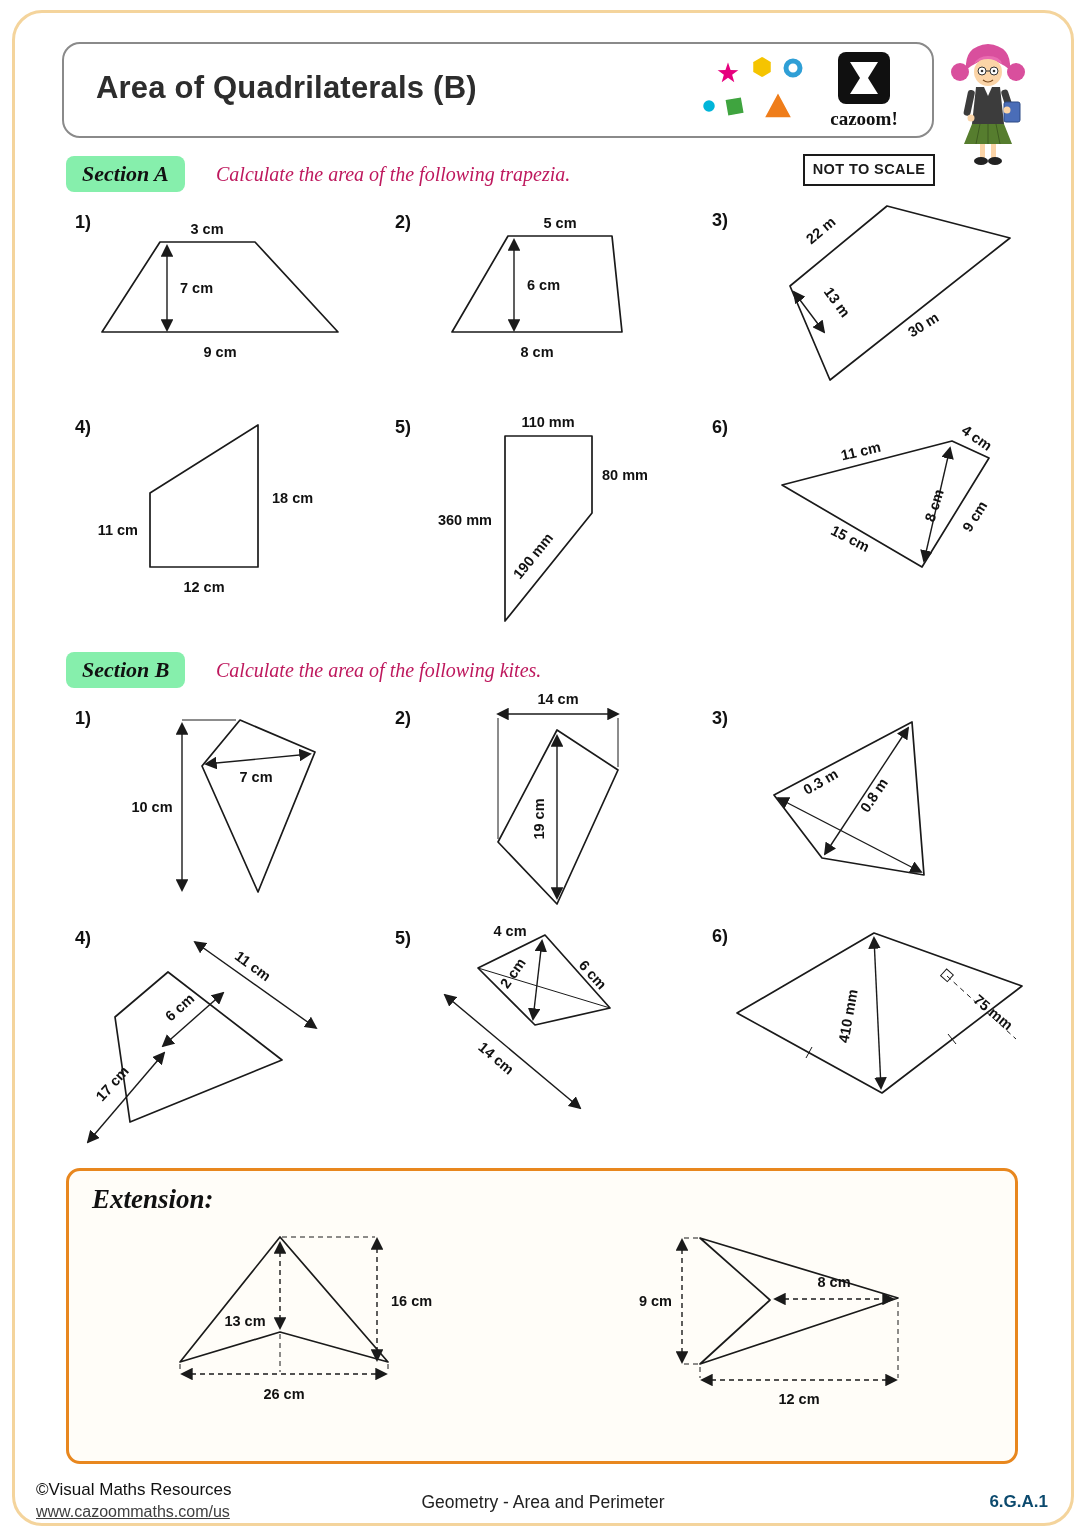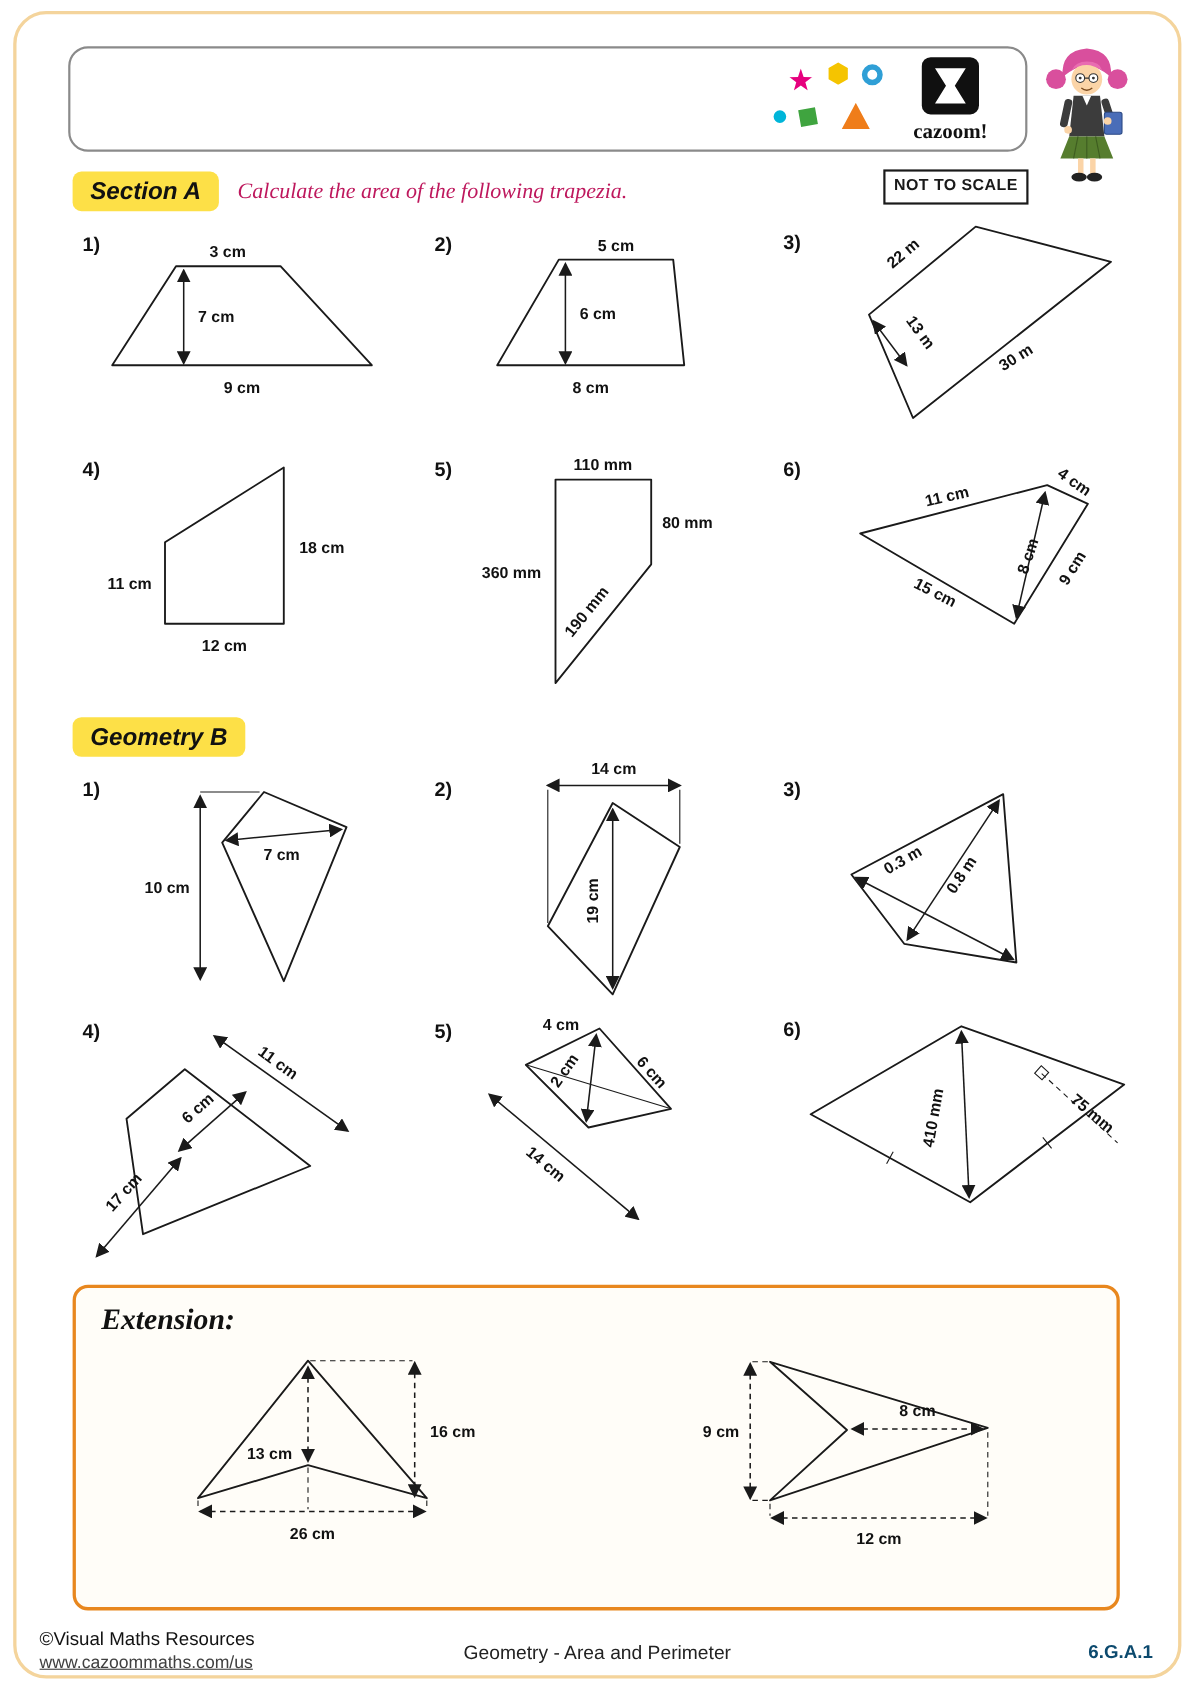--- a/index.html
+++ b/index.html
@@ -6,21 +6,21 @@
   html,body{width:1086px;height:1536px;background:#fff}
   body{font-family:"Liberation Sans",sans-serif;color:#1a1a1a;position:relative}
   .page{position:absolute;inset:0;background:#fff;overflow:hidden}
   .page-border{position:absolute;left:12px;top:10px;width:1062px;height:1516px;border:3px solid #f4d49c;border-radius:30px;pointer-events:none}
   .header-box{position:absolute;left:62px;top:42px;width:872px;height:96px;border:2px solid #8a8a8a;border-radius:18px;background:#fff}
   .title{position:absolute;left:96px;top:70px;font-size:31px;font-weight:bold;color:#2d2d2d;letter-spacing:.2px}
   .logo-shapes{position:absolute;left:698px;top:50px}
   .cazoom-logo{position:absolute;left:822px;top:48px}
   .teacher{position:absolute;left:938px;top:32px}
   .nts{position:absolute;left:803px;top:154px;width:132px;height:32px;border:2.5px solid #1a1a1a;font-weight:bold;font-size:14.5px;text-align:center;line-height:27px;letter-spacing:.4px;background:#fff}
-  .sec-label{position:absolute;background:#fde047;border-radius:8px;padding:5px 16px;font-family:Liberation Sans, sans-serif;font-style:italic;font-weight:bold;font-size:22px;color:#111}
+  .sec-label{position:absolute;background:#86efac;border-radius:8px;padding:5px 16px;font-family:Liberation Serif, serif;font-style:italic;font-weight:bold;font-size:22px;color:#111}
   .instruction{position:absolute;font-family:"Liberation Serif",serif;font-style:italic;font-size:20px;color:#be185d}
   .ext-box{position:absolute;left:66px;top:1168px;width:952px;height:296px;border:3px solid #e8871e;border-radius:14px;background:#fffdf8}
   .ext-label{position:absolute;left:92px;top:1184px;font-family:"Liberation Serif",serif;font-style:italic;font-weight:bold;font-size:27px;color:#111}
   .prob{position:absolute}
   .pnum{position:absolute;font-weight:bold;font-size:18px;color:#111}
   svg .shape{fill:none;stroke:#1a1a1a;stroke-width:1.7;stroke-linejoin:round}
   svg .meas{stroke:#1a1a1a;stroke-width:1.4;fill:none}
   svg .thin{stroke:#1a1a1a;stroke-width:1;fill:none}
   svg .dash{stroke-dasharray:5 4}
   svg text{font-family:"Liberation Sans",sans-serif;font-weight:bold;font-size:14.5px;fill:#111}
@@ -38,20 +38,21 @@
 
   <svg width="0" height="0" style="position:absolute" aria-hidden="true">
     <defs>
       <marker id="arr" viewBox="0 0 10 10" markerWidth="9" markerHeight="9" refX="8.5" refY="5" orient="auto-start-reverse">
         <path d="M0,0 L10,5 L0,10 z" fill="#1a1a1a"></path>
       </marker>
     </defs>
   </svg>
 
   <div class="header-box"></div>
+  <h1 class="title">Area of Quadrilaterals (B)</h1>
 
   <svg class="logo-shapes" width="115" height="80">
     <polygon points="30,10 33.1,19.3 42.4,19.5 35,25.1 37.6,34 30,28.7 22.4,34 25,25.1 17.6,19.5 26.9,19.3" fill="#e6007e" stroke="#fff" stroke-width="1.5"></polygon>
     <polygon points="64,6 73.5,11.5 73.5,22.5 64,28 54.5,22.5 54.5,11.5" fill="#f5c400" stroke="#fff" stroke-width="1.5"></polygon>
     <circle cx="95" cy="18" r="7" fill="#fff" stroke="#2f9fd6" stroke-width="5"></circle>
     <circle cx="11" cy="56" r="6.5" fill="#00b5d9" stroke="#fff" stroke-width="1.5"></circle>
     <rect x="28" y="48" width="17" height="17" fill="#3fa43f" stroke="#fff" stroke-width="1.5" transform="rotate(-10 36 56)"></rect>
     <polygon points="80,42 94,68 66,68" fill="#ef7d1a" stroke="#fff" stroke-width="1.5"></polygon>
   </svg>
 
@@ -155,21 +156,22 @@
       <polygon class="shape" points="80,70 250,26 287,43 220,152"></polygon>
       <line class="meas" x1="222" y1="146" x2="248" y2="33" marker-start="url(#arr)" marker-end="url(#arr)"></line>
       <text x="160" y="41" text-anchor="middle" transform="rotate(-13 160 41)">11 cm</text>
       <text x="272" y="27" text-anchor="middle" transform="rotate(35 272 27)">4 cm</text>
       <text x="237" y="92" text-anchor="middle" transform="rotate(-72 237 92)">8 cm</text>
       <text x="146" y="128" text-anchor="middle" transform="rotate(27 146 128)">15 cm</text>
       <text x="277" y="104" text-anchor="middle" transform="rotate(-58 277 104)">9 cm</text>
     </svg>
   </div>
 
-  <div class="sec-label" style="left:66px;top:652px">Geometry B</div>
+  <div class="sec-label" style="left:66px;top:652px">Section B</div>
+  <div class="instruction" style="left:216px;top:659px">Calculate the area of the following kites.</div>
 
   <div class="prob" style="left:70px;top:700px">
     <span class="pnum" style="left:5px;top:8px">1)</span>
     <svg width="310" height="220">
       <line class="thin" x1="112" y1="20" x2="166" y2="20"></line>
       <line class="meas" x1="112" y1="24" x2="112" y2="190" marker-start="url(#arr)" marker-end="url(#arr)"></line>
       <polygon class="shape" points="170,20 245,52 188,192 132,66"></polygon>
       <line class="meas" x1="136" y1="64" x2="240" y2="54" marker-start="url(#arr)" marker-end="url(#arr)"></line>
       <text x="82" y="112" text-anchor="middle">10 cm</text>
       <text x="186" y="82" text-anchor="middle">7 cm</text>

